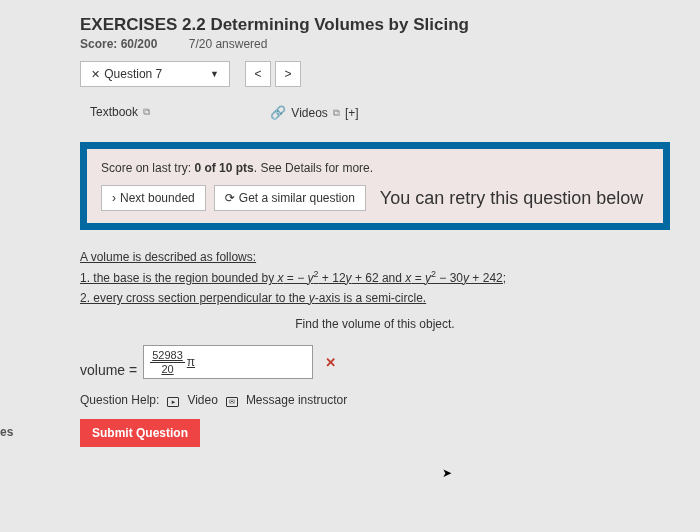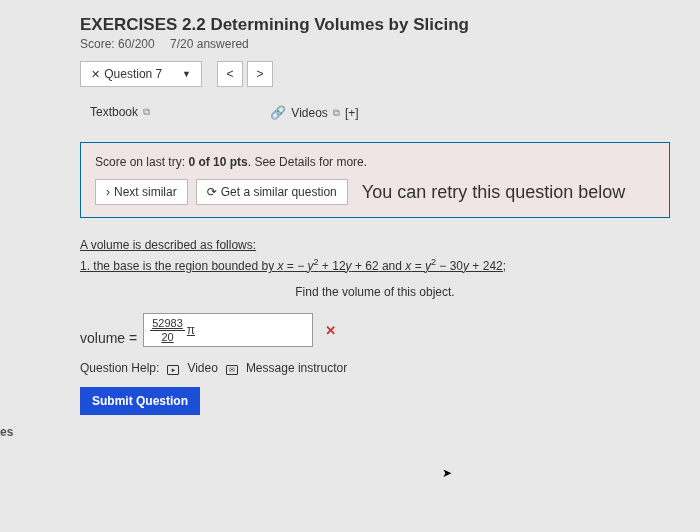--- a/index.html
+++ b/index.html
@@ -20,32 +20,32 @@
   .header-title {
     font-size: 17px;
     font-weight: bold;
     margin: 0 0 2px 0;
   }
   .score-line {
     font-size: 12px;
     color: #555;
     margin-bottom: 10px;
   }
-  .score-line span:first-child { margin-right: 12px; }
+  .score-line span:first-child { margin-right: 28px; font-weight: bold; }
   .qbar {
     display: flex;
     align-items: center;
     gap: 15px;
     margin-bottom: 18px;
   }
   .qselect {
     background: #fff;
     border: 1px solid #bbb;
     padding: 5px 10px;
-    width: 122px;
+    width: 150px;
     display: flex;
     justify-content: space-between;
     align-items: center;
     font-size: 12px;
   }
   .caret { font-size: 9px; }
   .nav-arrows {
     display: flex;
   }
   .nav-arrows > div {
@@ -69,21 +69,21 @@
   .res-item {
     display: flex;
     align-items: center;
     gap: 5px;
     font-size: 12px;
   }
   .ext-icon { font-size: 10px; color: #888; }
   .paperclip { transform: rotate(0deg); display:inline-block; font-size:13px;}
   .score-box {
     background: #f0e5e5;
-    border: 1px solid #0369a1;
+    border: 7px solid #0369a1;
     padding: 12px 14px;
     margin-bottom: 18px;
   }
   .score-box-text { font-size: 12px; margin-bottom: 10px; }
   .score-box-text b { font-weight: bold; }
   .btn-row { display: flex; align-items: center; gap: 8px; flex-wrap: wrap; }
   .btn {
     background: #fff;
     border: 1px solid #bbb;
     padding: 5px 10px;
@@ -151,21 +151,21 @@
     display: inline-flex;
     align-items: center;
     justify-content: center;
     width: 12px;
     height: 10px;
     border: 1px solid #333;
     font-size: 7px;
     border-radius: 1px;
   }
   .submit-btn {
-    background: #1d4ed8;
+    background: #ef4444;
     color: #fff;
     border: none;
     padding: 7px 12px;
     font-size: 12px;
     font-weight: bold;
     cursor: pointer;
   }
   .side-tab {
     position: absolute;
     left: 0;
@@ -217,35 +217,36 @@
     </div>
   </div>
 
   <div class="score-box">
     <div class="score-box-text">
       <span>Score on last try: </span><b>0 of 10 pts</b><span>. See Details for more.</span>
     </div>
     <div class="btn-row">
       <div class="btn">
         <span>›</span>
-        <span>Next similar</span>
+        <span>Next bounded</span>
       </div>
       <div class="btn">
         <span>⟳</span>
         <span>Get a similar question</span>
       </div>
       <span class="retry-text">You can retry this question below</span>
     </div>
   </div>
 
   <div class="problem">
     <p>A volume is described as follows:</p>
     <p>
       <span>1.  the base is the region bounded by </span><span class="math-i">x</span><span> = − <span class="math-i">y</span><sup>2</sup> + 12<span class="math-i">y</span> + 62</span><span> and </span><span class="math-i">x</span><span> = <span class="math-i">y</span><sup>2</sup> − 30<span class="math-i">y</span> + 242;</span>
     </p>
+    <p><span>2.  every cross section perpendicular to the <span class="math-i">y</span>-axis is a semi-circle.</span></p>
   </div>
 
   <div class="find-line">Find the volume of this object.</div>
 
   <div class="answer-row">
     <span class="answer-label">volume = </span>
     <div class="answer-input">
       <span class="frac">
         <span class="num">52983</span>
         <span class="den">20</span>

